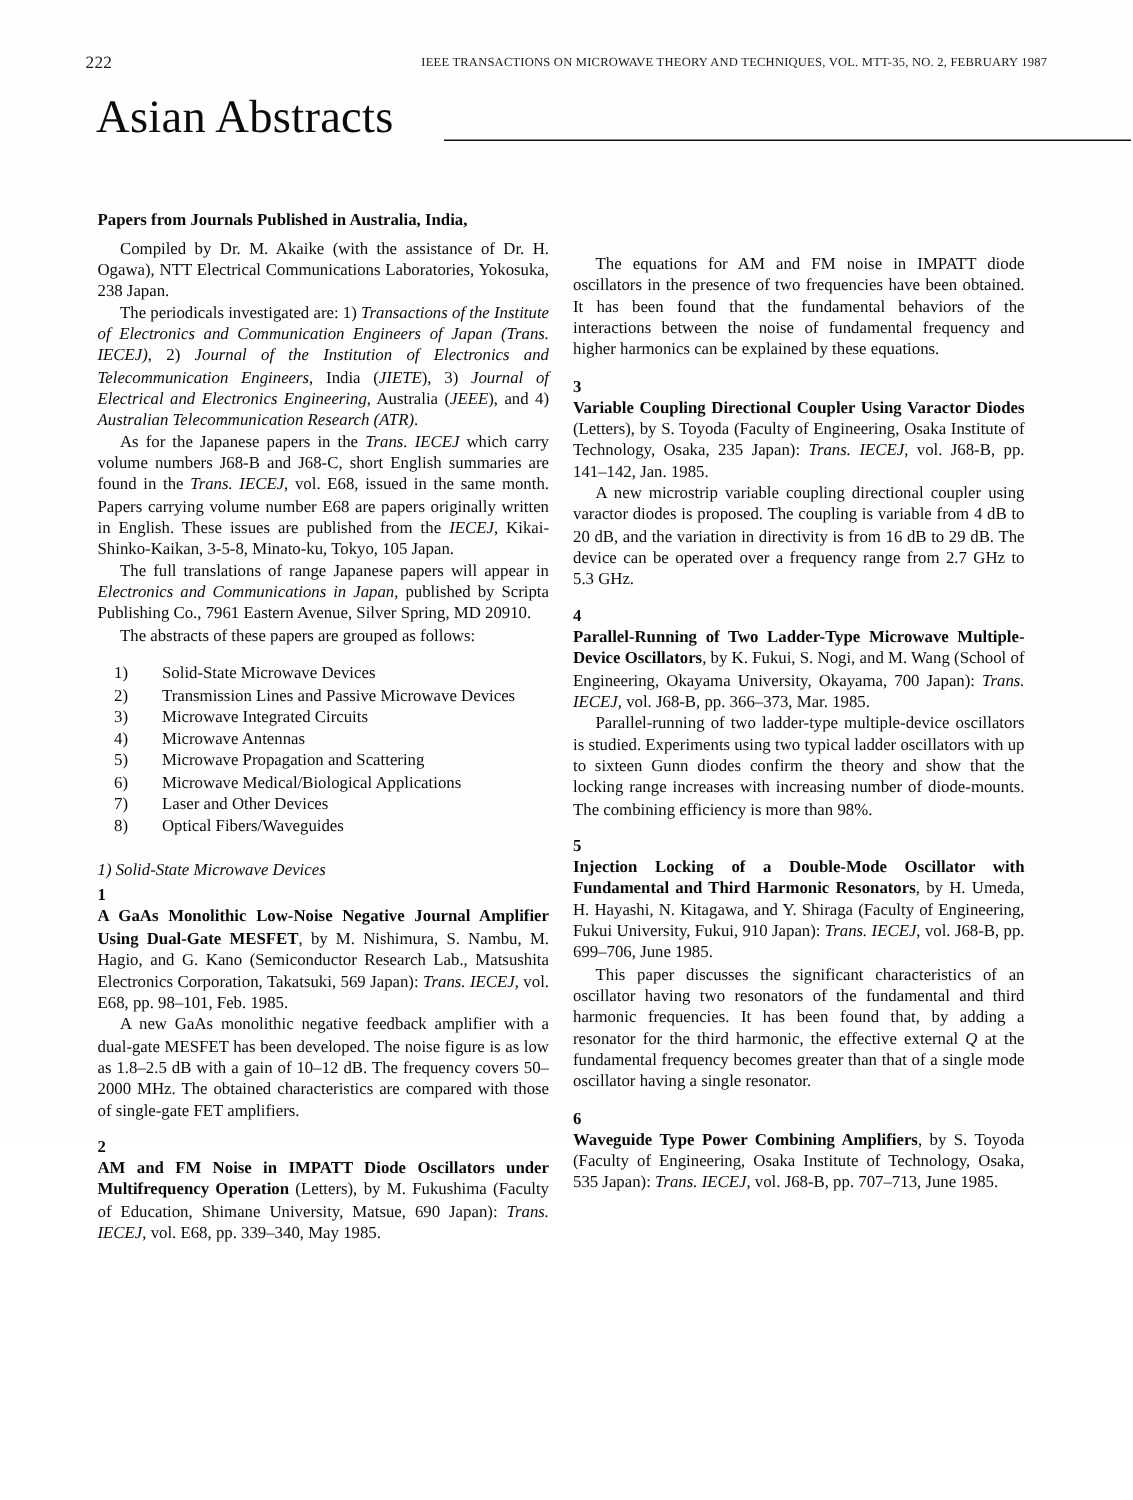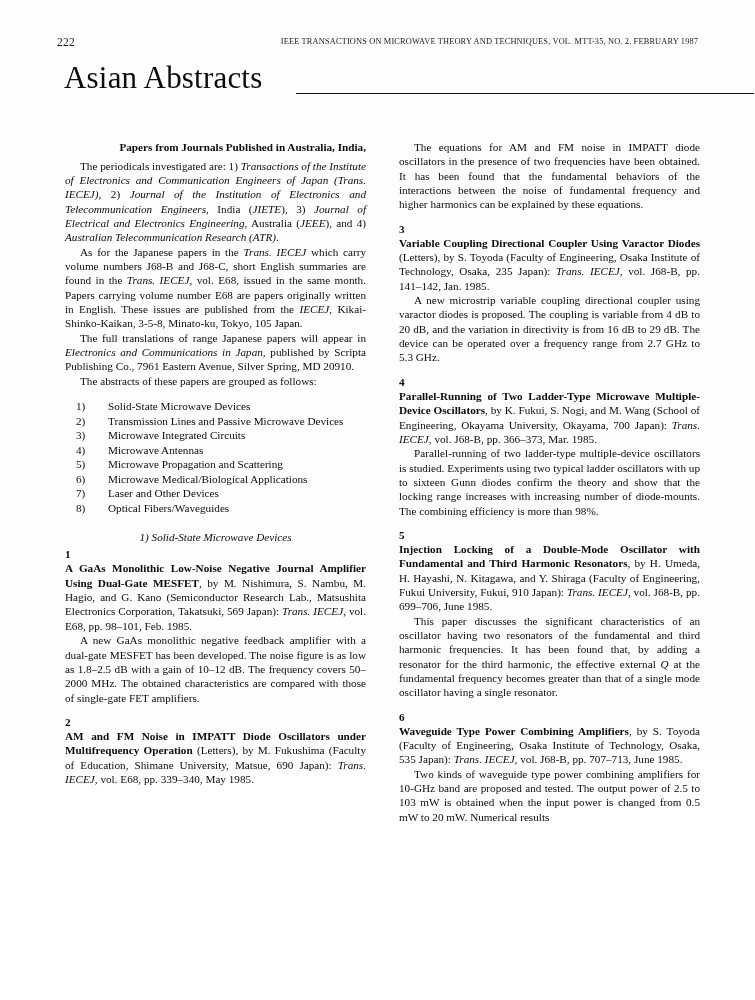--- a/index.html
+++ b/index.html
@@ -90,30 +90,30 @@
     position: absolute;
     top: 0;
     width: 301px;
     font-size: 11.2px;
     line-height: 14.35px;
     text-align: justify;
     text-justify: inter-word;
     hyphens: none;
   }
   .col-left  { left: 65px; }
-  .col-right { left: 399px; }
+  .col-right { left: 382px; margin-top: 29px; }
 
   p {
     margin: 0;
     text-indent: 15px;
   }
 
   .ctr {
     text-indent: 0;
-    text-align: right;
+    text-align: left;
     font-weight: bold;
     line-height: 14.6px;
   }
 
   .gap-sm { height: 4px; }
   .gap-md { height: 11px; }
   .gap-lg { height: 15px; }
 
   .it { font-style: italic; }
   .bd { font-weight: bold; }
@@ -132,21 +132,21 @@
   }
   .grouplist li .num {
     position: absolute;
     left: 11px;
     top: 0;
   }
 
   .sec-head {
     text-indent: 0;
     font-style: italic;
-    text-align: center;
+    text-align: left;
     font-family: Liberation Serif, serif;
   }
 
   .entry-num {
     text-indent: 0;
     font-weight: bold;
     text-align: left;
     line-height: 13px;
   }
   .entry-body { text-indent: 0; }
@@ -166,20 +166,21 @@
     <div class="dept-rule"></div>
   </div>
 
   <div class="cols">
 
     <div class="col col-left">
 
       <p class="ctr">Papers from Journals Published in Australia, India,</p>
       <div class="gap-sm"></div>
 
+      <p>Compiled by Dr. M. Akaike (with the assistance of Dr. H. Ogawa), NTT Electrical Communications Laboratories, Yokosuka, 238 Japan.</p>
 
       <p><span>The periodicals investigated are: 1) </span><span class="it">Transactions of the Institute of Electronics and Communication Engineers of Japan (Trans. IECEJ)</span><span>, 2) </span><span class="it">Journal of the Institution of Electronics and Telecommunication Engineers</span><span>, India (</span><span class="it">JIETE</span><span>), 3) </span><span class="it">Journal of Electrical and Electronics Engineering</span><span>, Australia (</span><span class="it">JEEE</span><span>), and 4) </span><span class="it">Australian Telecommunication Research (ATR)</span><span>.</span></p>
 
       <p><span>As for the Japanese papers in the </span><span class="it">Trans. IECEJ</span><span> which carry volume numbers J68-B and J68-C, short English summaries are found in the </span><span class="it">Trans. IECEJ</span><span>, vol. E68, issued in the same month. Papers carrying volume number E68 are papers originally written in English. These issues are published from the </span><span class="it">IECEJ</span><span>, Kikai-Shinko-Kaikan, 3-5-8, Minato-ku, Tokyo, 105 Japan.</span></p>
 
       <p><span>The full translations of range Japanese papers will appear in </span><span class="it">Electronics and Communications in Japan</span><span>, published by Scripta Publishing Co., 7961 Eastern Avenue, Silver Spring, MD 20910.</span></p>
 
       <p>The abstracts of these papers are grouped as follows:</p>
       <div class="gap-md"></div>
 
@@ -223,18 +224,17 @@
       <p>Parallel-running of two ladder-type multiple-device oscillators is studied. Experiments using two typical ladder oscillators with up to sixteen Gunn diodes confirm the theory and show that the locking range increases with increasing number of diode-mounts. The combining efficiency is more than 98%.</p>
       <div class="gap-md"></div>
 
       <p class="entry-num">5</p>
       <p class="entry-body"><span class="bd">Injection Locking of a Double-Mode Oscillator with Fundamental and Third Harmonic Resonators</span><span>, by H. Umeda, H. Hayashi, N. Kitagawa, and Y. Shiraga (Faculty of Engineering, Fukui University, Fukui, 910 Japan): </span><span class="it">Trans. IECEJ</span><span>, vol. J68-B, pp. 699–706, June 1985.</span></p>
       <p><span>This paper discusses the significant characteristics of an oscillator having two resonators of the fundamental and third harmonic frequencies. It has been found that, by adding a resonator for the third harmonic, the effective external </span><span class="it">Q</span><span> at the fundamental frequency becomes greater than that of a single mode oscillator having a single resonator.</span></p>
       <div class="gap-md"></div>
 
       <p class="entry-num">6</p>
       <p class="entry-body"><span class="bd">Waveguide Type Power Combining Amplifiers</span><span>, by S. Toyoda (Faculty of Engineering, Osaka Institute of Technology, Osaka, 535 Japan): </span><span class="it">Trans. IECEJ</span><span>, vol. J68-B, pp. 707–713, June 1985.</span></p>
-      <p>Two kinds of waveguide type power combining amplifiers for 10-GHz band are proposed and tested. The output power of 2.5 to 103 mW is obtained when the input power is changed from 0.5 mW to 20 mW. Numerical results</p>
 
     </div>
 
   </div>
 </div>
 
 </body></html>

